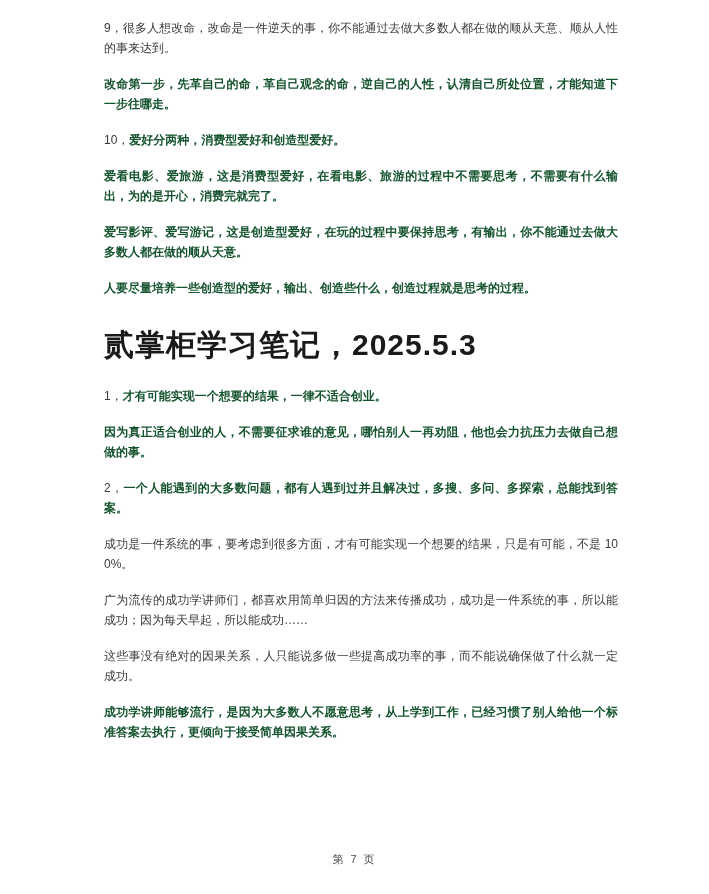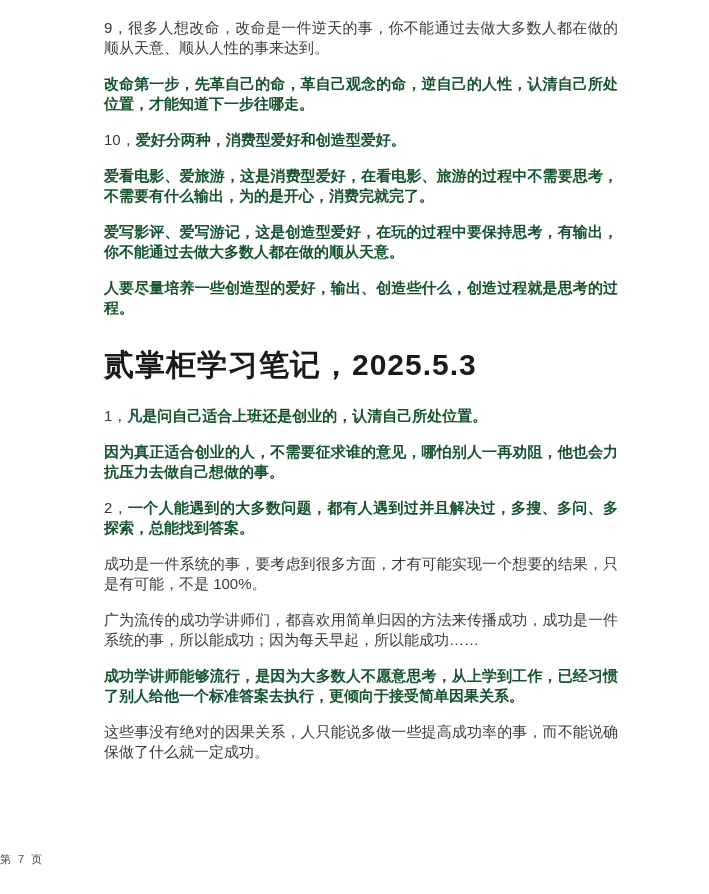--- a/index.html
+++ b/index.html
@@ -22,21 +22,21 @@
   .doc-body {
     position: absolute;
     left: 104px;
     top: 18px;
     width: 514px;
     text-align: justify;
     text-justify: inter-ideograph;
   }
   p.para {
     margin: 0 0 16px 0;
-    font-size: 15px;
+    font-size: 12px;
     line-height: 20px;
     color: #3a3a3a;
     word-break: break-all;
   }
   .run-black {
     color: #3a3a3a;
     font-weight: normal;
   }
   .run-red {
     color: #14532d;
@@ -49,39 +49,40 @@
     font-weight: bold;
     text-align: left;
     color: #1a1a1a;
     letter-spacing: 1px;
   }
   .footer {
     position: absolute;
     left: 0;
     right: 0;
     bottom: 27px;
+    text-align: center;
     font-size: 11px;
     color: #4a4a4a;
     letter-spacing: 2px;
   }
 </style>
 </head>
 <body>
 
 <div class="page">
   <div class="doc-body" id="doc-body">
       <p class="para"><span class="run-black">9，很多人想改命，改命是一件逆天的事，你不能通过去做大多数人都在做的顺从天意、顺从人性的事来达到。</span></p>
       <p class="para"><span class="run-red">改命第一步，先革自己的命，革自己观念的命，逆自己的人性，认清自己所处位置，才能知道下一步往哪走。</span></p>
       <p class="para"><span class="run-black">10，</span><span class="run-red">爱好分两种，消费型爱好和创造型爱好。</span></p>
       <p class="para"><span class="run-red">爱看电影、爱旅游，这是消费型爱好，在看电影、旅游的过程中不需要思考，不需要有什么输出，为的是开心，消费完就完了。</span></p>
       <p class="para"><span class="run-red">爱写影评、爱写游记，这是创造型爱好，在玩的过程中要保持思考，有输出，你不能通过去做大多数人都在做的顺从天意。</span></p>
       <p class="para"><span class="run-red">人要尽量培养一些创造型的爱好，输出、创造些什么，创造过程就是思考的过程。</span></p>
       <h1 class="heading"><span class="">贰掌柜学习笔记，2025.5.3</span></h1>
-      <p class="para"><span class="run-black">1，</span><span class="run-red">凡是问自己适合上班还是创业的，认清自己所处位置。</span></p>
+      <p class="para"><span class="run-black">1，</span><span class="run-red">才有可能实现一个想要的结果，一律不适合创业。</span></p>
       <p class="para"><span class="run-red">因为真正适合创业的人，不需要征求谁的意见，哪怕别人一再劝阻，他也会力抗压力去做自己想做的事。</span></p>
       <p class="para"><span class="run-black">2，</span><span class="run-red">一个人能遇到的大多数问题，都有人遇到过并且解决过，多搜、多问、多探索，总能找到答案。</span></p>
       <p class="para"><span class="run-black">成功是一件系统的事，要考虑到很多方面，才有可能实现一个想要的结果，只是有可能，不是 100%。</span></p>
       <p class="para"><span class="run-black">广为流传的成功学讲师们，都喜欢用简单归因的方法来传播成功，成功是一件系统的事，所以能成功；因为每天早起，所以能成功……</span></p>
+      <p class="para"><span class="run-black">这些事没有绝对的因果关系，人只能说多做一些提高成功率的事，而不能说确保做了什么就一定成功。</span></p>
       <p class="para"><span class="run-red">成功学讲师能够流行，是因为大多数人不愿意思考，从上学到工作，已经习惯了别人给他一个标准答案去执行，更倾向于接受简单因果关系。</span></p>
-      <p class="para"><span class="run-black">这些事没有绝对的因果关系，人只能说多做一些提高成功率的事，而不能说确保做了什么就一定成功。</span></p>
     </div>
   <div class="footer">第 7 页</div>
 </div>
 
 </body></html>

